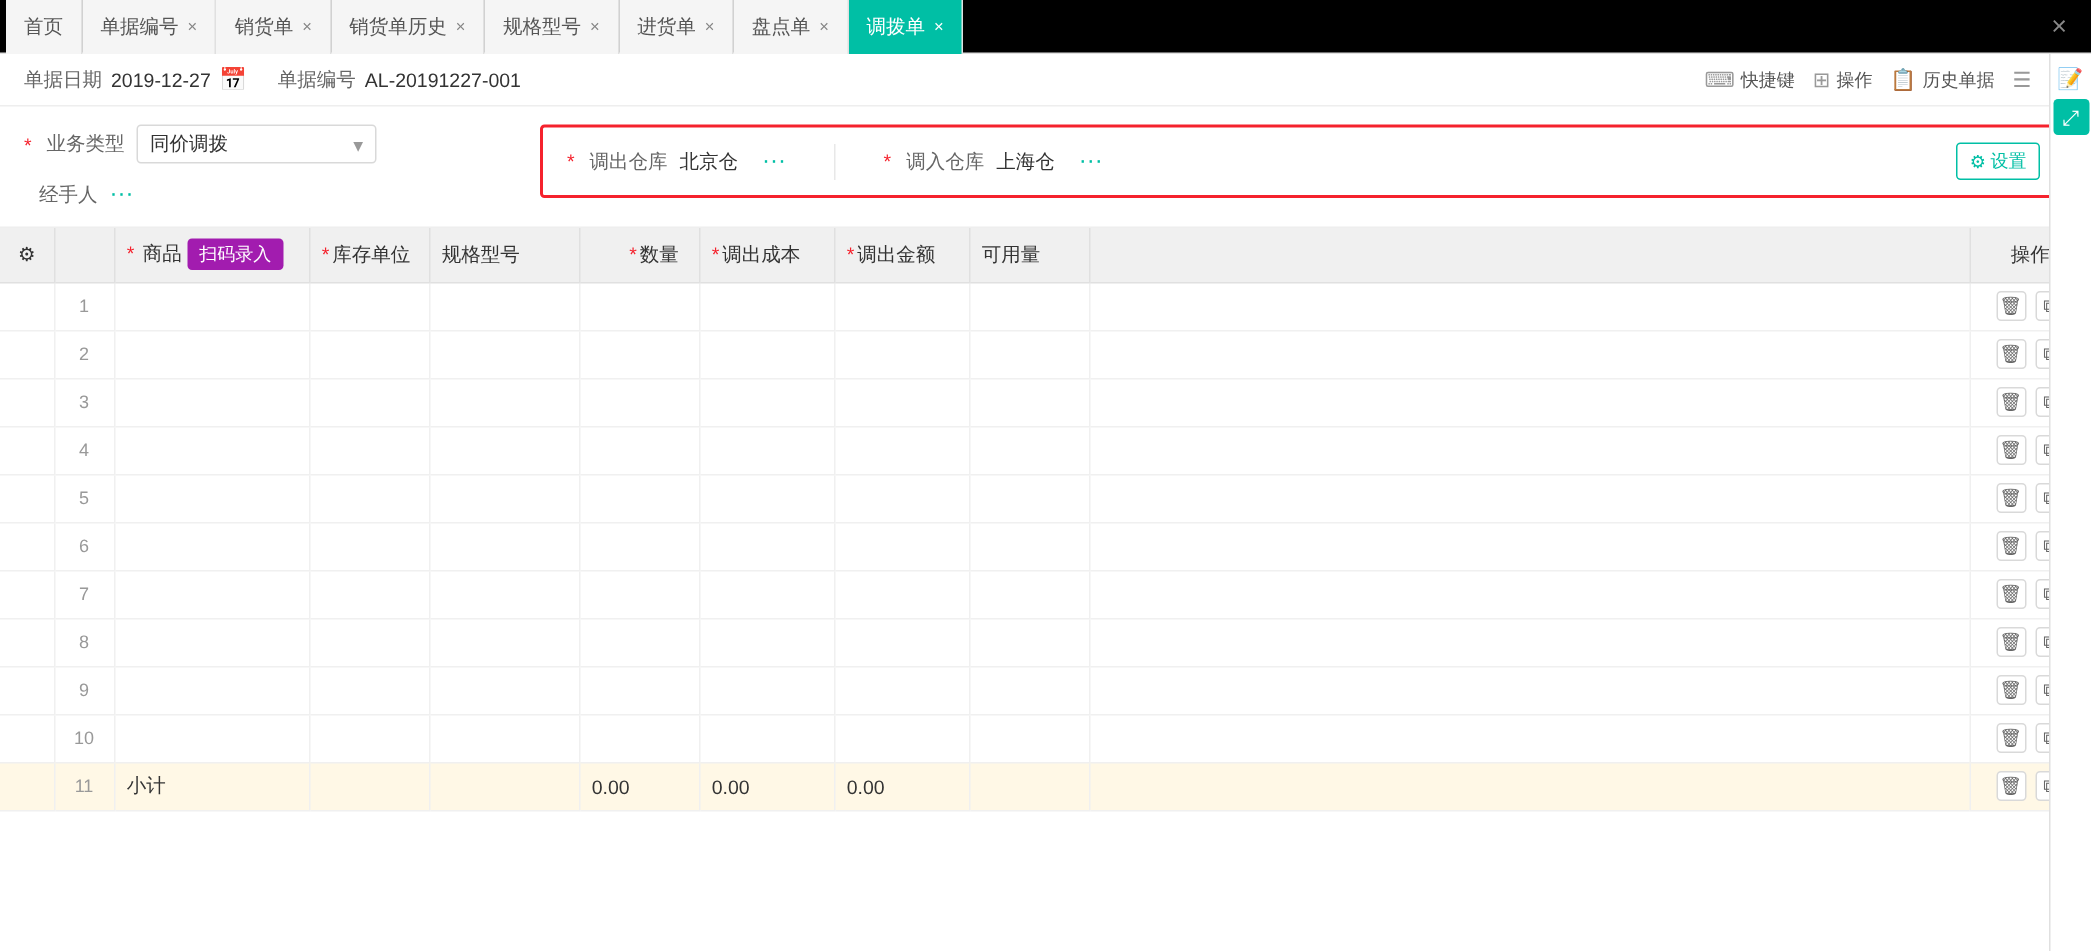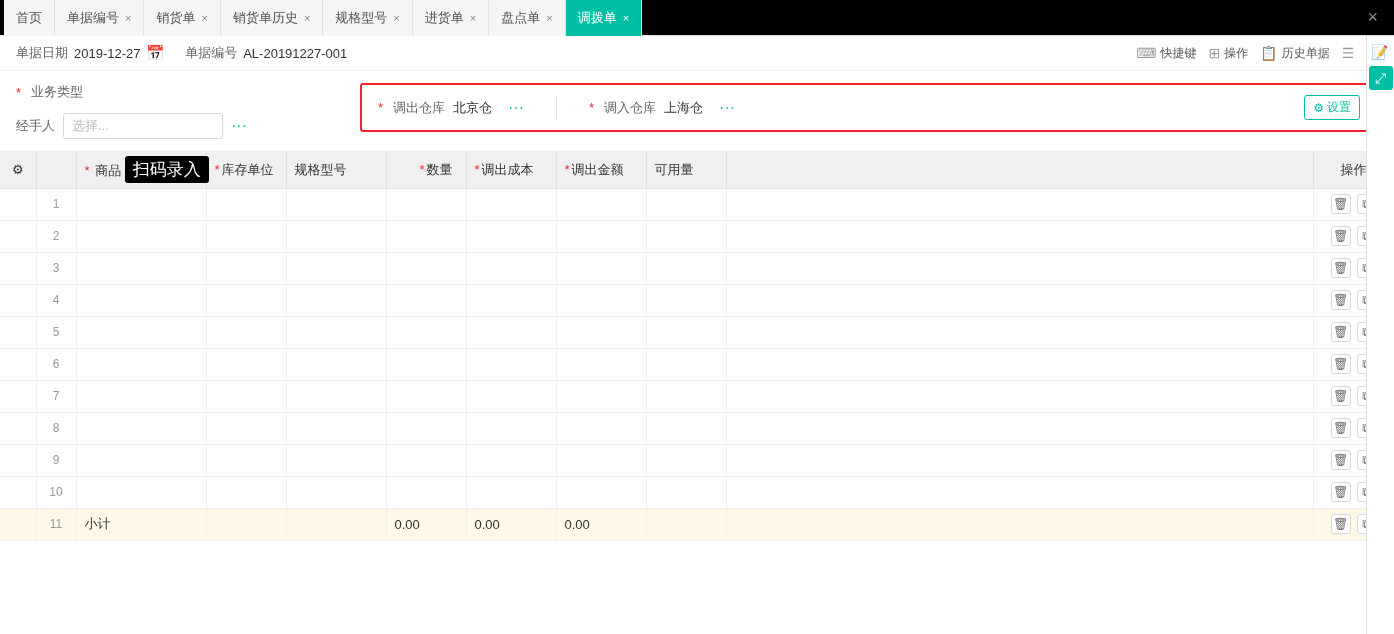--- a/index.html
+++ b/index.html
@@ -187,26 +187,26 @@
       border-radius: 3px;
       display: flex; align-items: center; justify-content: center;
       cursor: pointer;
       font-size: 12px;
       color: #666;
       background: #fff;
     }
 
     
     .scan-btn {
-      background: #000000;
+      background: #a21caf;
       color: #fff;
       border: none;
       border-radius: 3px;
       padding: 2px 8px;
-      font-size: 17px;
+      font-size: 12px;
       cursor: pointer;
     }
 
     
     .col-gear { width: 36px; }
     .col-num { width: 40px; }
     .col-product { width: 130px; }
     .col-unit { width: 80px; }
     .col-spec { width: 100px; }
     .col-qty { width: 80px; padding-left: 33px; }
@@ -318,26 +318,27 @@
     </div>
   </div>
 </div>
 
 <div class="form-section">
 
   <div class="form-left">
     <div class="form-row">
       <span class="required-star">*</span>
       <span class="field-label">业务类型</span>
+      <div class="dropdown-btn">
+        <span>同价调拨</span>
+        <span class="dropdown-arrow">▾</span>
+      </div>
     </div>
     <div class="form-row">
-      <span class="field-label" style="">经手人</span>
-      <div class="dropdown-btn">
-        <span class="select-placeholder">选择...</span>
-      </div>
+      <span class="field-label" style="margin-left:10px;">经手人</span>
       <span class="more-btn">···</span>
     </div>
   </div>
 
   <div class="highlight-box">
     <div class="warehouse-field">
       <span class="required-star">*</span>
       <span class="field-label">调出仓库</span>
       <span class="warehouse-value">北京仓</span>
       <span class="more-btn" style="margin-left:8px;">···</span>

